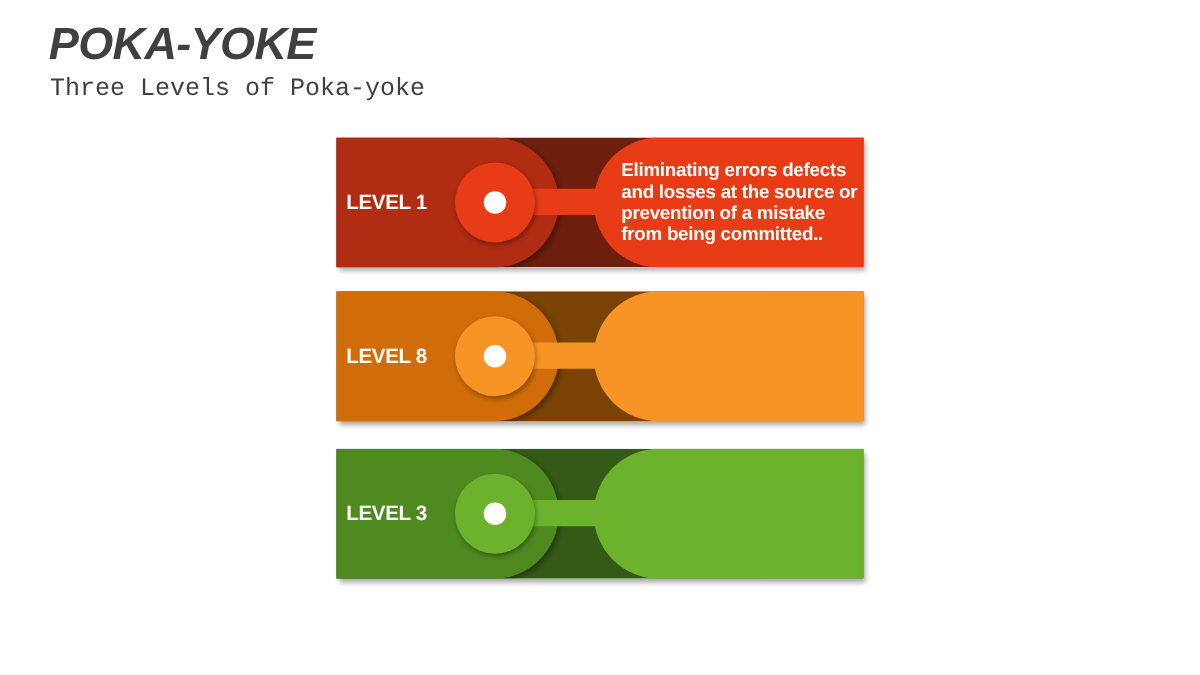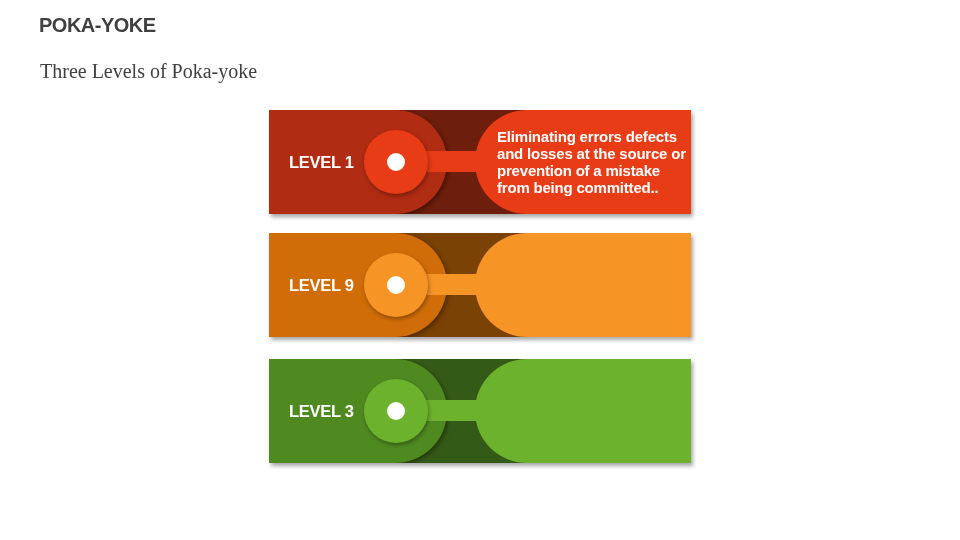--- a/index.html
+++ b/index.html
@@ -2,27 +2,28 @@
 <html><head>
   <meta charset="utf-8">
   <style>
     html, body { margin: 0; padding: 0; }
     body {
       width: 960px; height: 540px; background: #ffffff; position: relative; overflow: hidden;
       font-family: "Liberation Sans", "DejaVu Sans", sans-serif;
     }
     .title {
       position: absolute; left: 39px; top: 14px;
-      font-size: 20px; font-weight: bold; color: #404040; letter-spacing: -0.5px;
+      font-size: 36px; font-weight: bold; color: #404040; letter-spacing: -0.5px;
       font-family: "Liberation Sans", sans-serif;
+      font-style: italic;
     }
     .subtitle {
       position: absolute; left: 40px; top: 60px;
       font-size: 20px; color: #404040;
-      font-family: Liberation Serif, serif;
+      font-family: Liberation Mono, monospace;
     }
     .level {
       position: absolute; left: 269px; width: 422px; height: 104px;
       box-shadow: 2px 3px 4px rgba(0,0,0,0.35);
       overflow: hidden;
     }
     .level .bg { position: absolute; inset: 0; }
     .level .left-shape {
       position: absolute; left: 0; top: 0; width: 178px; height: 104px;
       border-radius: 0 52px 52px 0;
@@ -37,21 +38,21 @@
     }
     .level .dot {
       position: absolute; left: 23px; top: 23px; width: 18px; height: 18px; border-radius: 50%;
       background: #ffffff;
     }
     .level .right-shape {
       position: absolute; left: 206px; top: 0; width: 216px; height: 104px;
       border-radius: 52px 0 0 52px;
     }
     .level .label {
-      position: absolute; left: 20px; top: 0; height: 104px; line-height: 104px;
+      position: absolute; left: 8px; top: 0; height: 104px; line-height: 104px;
       font-size: 16.5px; font-weight: bold; color: #ffffff;
       font-family: "Liberation Sans", sans-serif; letter-spacing: -0.3px;
     }
     .level .desc {
       position: absolute; left: 228px; width: 190px; top: 50%; transform: translateY(-50%);
       font-size: 15px; line-height: 17px; color: #ffffff; font-weight: bold;
       font-family: "Liberation Sans", sans-serif; letter-spacing: -0.2px;
     }
   </style>
 </head>
@@ -73,21 +74,21 @@
 </div>
 
 <div class="level" style="top:233px;">
   <div class="bg" style="background: rgb(122, 66, 4);"></div>
   <div class="right-shape" style="background: rgb(247, 148, 38);"></div>
   <div class="left-shape" style="background: rgb(208, 109, 8);"></div>
   <div class="connector" style="background: rgb(247, 148, 38);"></div>
   <div class="circle" style="background: rgb(247, 148, 38);">
       <div class="dot"></div>
     </div>
-  <div class="label">LEVEL 9</div>
+  <div class="label">LEVEL 8</div>
 </div>
 
 <div class="level" style="top:359px;">
   <div class="bg" style="background: rgb(52, 90, 23);"></div>
   <div class="right-shape" style="background: rgb(109, 178, 44);"></div>
   <div class="left-shape" style="background: rgb(79, 138, 33);"></div>
   <div class="connector" style="background: rgb(109, 178, 44);"></div>
   <div class="circle" style="background: rgb(109, 178, 44);">
       <div class="dot"></div>
     </div>

